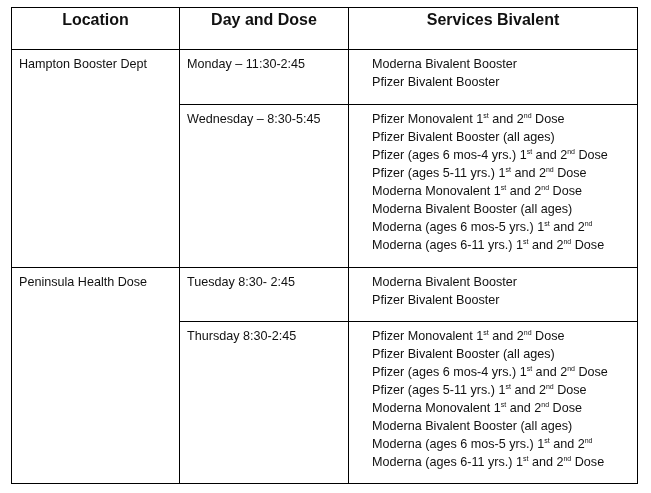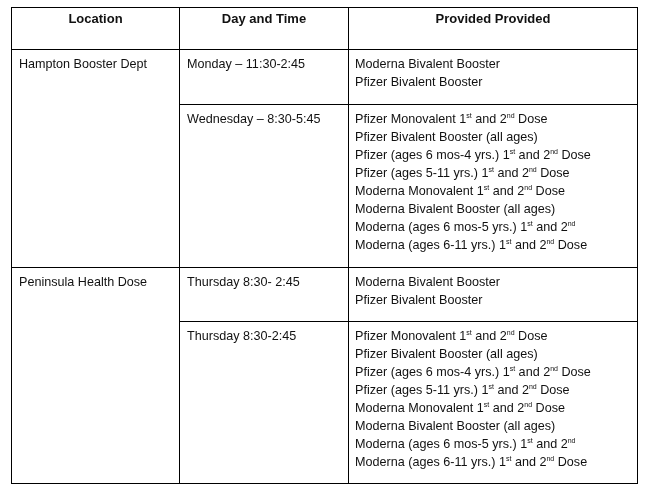--- a/index.html
+++ b/index.html
@@ -1,45 +1,45 @@
 <!DOCTYPE html>
 <html><head>
 <meta charset="utf-8">
 <style>
   html, body { margin: 0; padding: 0; background: #ffffff; }
   body { width: 651px; height: 493px; position: relative; overflow: hidden;
          font-family: "Liberation Sans", "DejaVu Sans", sans-serif; color: #111; }
   table { position: absolute; left: 11px; top: 7px; border-collapse: collapse;
           width: 626px; table-layout: fixed; font-size: 12.6px; }
   td, th { border: 1px solid #000; vertical-align: top; padding: 0; }
-  th { height: 38px; font-weight: bold; font-size: 13px; text-align: center; padding-top: 3px; }
+  th { height: 38px; font-weight: bold; font-size: 16px; text-align: center; padding-top: 3px; }
   col.c1 { width: 168px; } col.c2 { width: 169px; } col.c3 { width: 289px; }
   td { padding: 5px 6px 0 7px; line-height: 18px; }
-  td.svc { padding-left: 6px; }
+  td.svc { padding-left: 23px; }
   .line { display: block; white-space: nowrap; }
   sup { font-size: 7px; vertical-align: 5px; line-height: 0; }
   tr.r1 td { height: 49px; }
   tr.r2 td { height: 157px; margin-top: 24px; }
   tr.r3 td { height: 48px; }
   tr.r4 td { height: 156px; margin-top: 44px; }
 </style>
 </head>
 <body>
 
 <table>
   <colgroup>
       <col class="c1">
       <col class="c2">
       <col class="c3">
     </colgroup>
   <thead>
     <tr>
       <th>Location</th>
-      <th>Day and Time</th>
-      <th>Provided Provided</th>
+      <th>Day and Dose</th>
+      <th>Services Bivalent</th>
     </tr>
   </thead>
   <tbody>
     <tr class="r1">
       <td rowspan="2">Hampton Booster Dept</td>
       <td>Monday – 11:30-2:45</td>
       <td class="svc">
           <span class="line">Moderna Bivalent Booster</span>
           <span class="line">Pfizer Bivalent Booster</span>
         </td>
@@ -52,21 +52,21 @@
           <span class="line">Pfizer (ages 6 mos-4 yrs.) 1<sup>st</sup> and 2<sup>nd</sup> Dose</span>
           <span class="line">Pfizer (ages 5-11 yrs.) 1<sup>st</sup> and 2<sup>nd</sup> Dose</span>
           <span class="line">Moderna Monovalent 1<sup>st</sup> and 2<sup>nd</sup> Dose</span>
           <span class="line">Moderna Bivalent Booster (all ages)</span>
           <span class="line">Moderna (ages 6 mos-5 yrs.) 1<sup>st</sup> and 2<sup>nd</sup></span>
           <span class="line">Moderna (ages 6-11 yrs.) 1<sup>st</sup> and 2<sup>nd</sup> Dose</span>
         </td>
     </tr>
     <tr class="r3">
       <td rowspan="2">Peninsula Health Dose</td>
-      <td>Thursday 8:30- 2:45</td>
+      <td>Tuesday 8:30- 2:45</td>
       <td class="svc">
           <span class="line">Moderna Bivalent Booster</span>
           <span class="line">Pfizer Bivalent Booster</span>
         </td>
     </tr>
     <tr class="r4">
       <td>Thursday 8:30-2:45</td>
       <td class="svc">
           <span class="line">Pfizer Monovalent 1<sup>st</sup> and 2<sup>nd</sup> Dose</span>
           <span class="line">Pfizer Bivalent Booster (all ages)</span>

